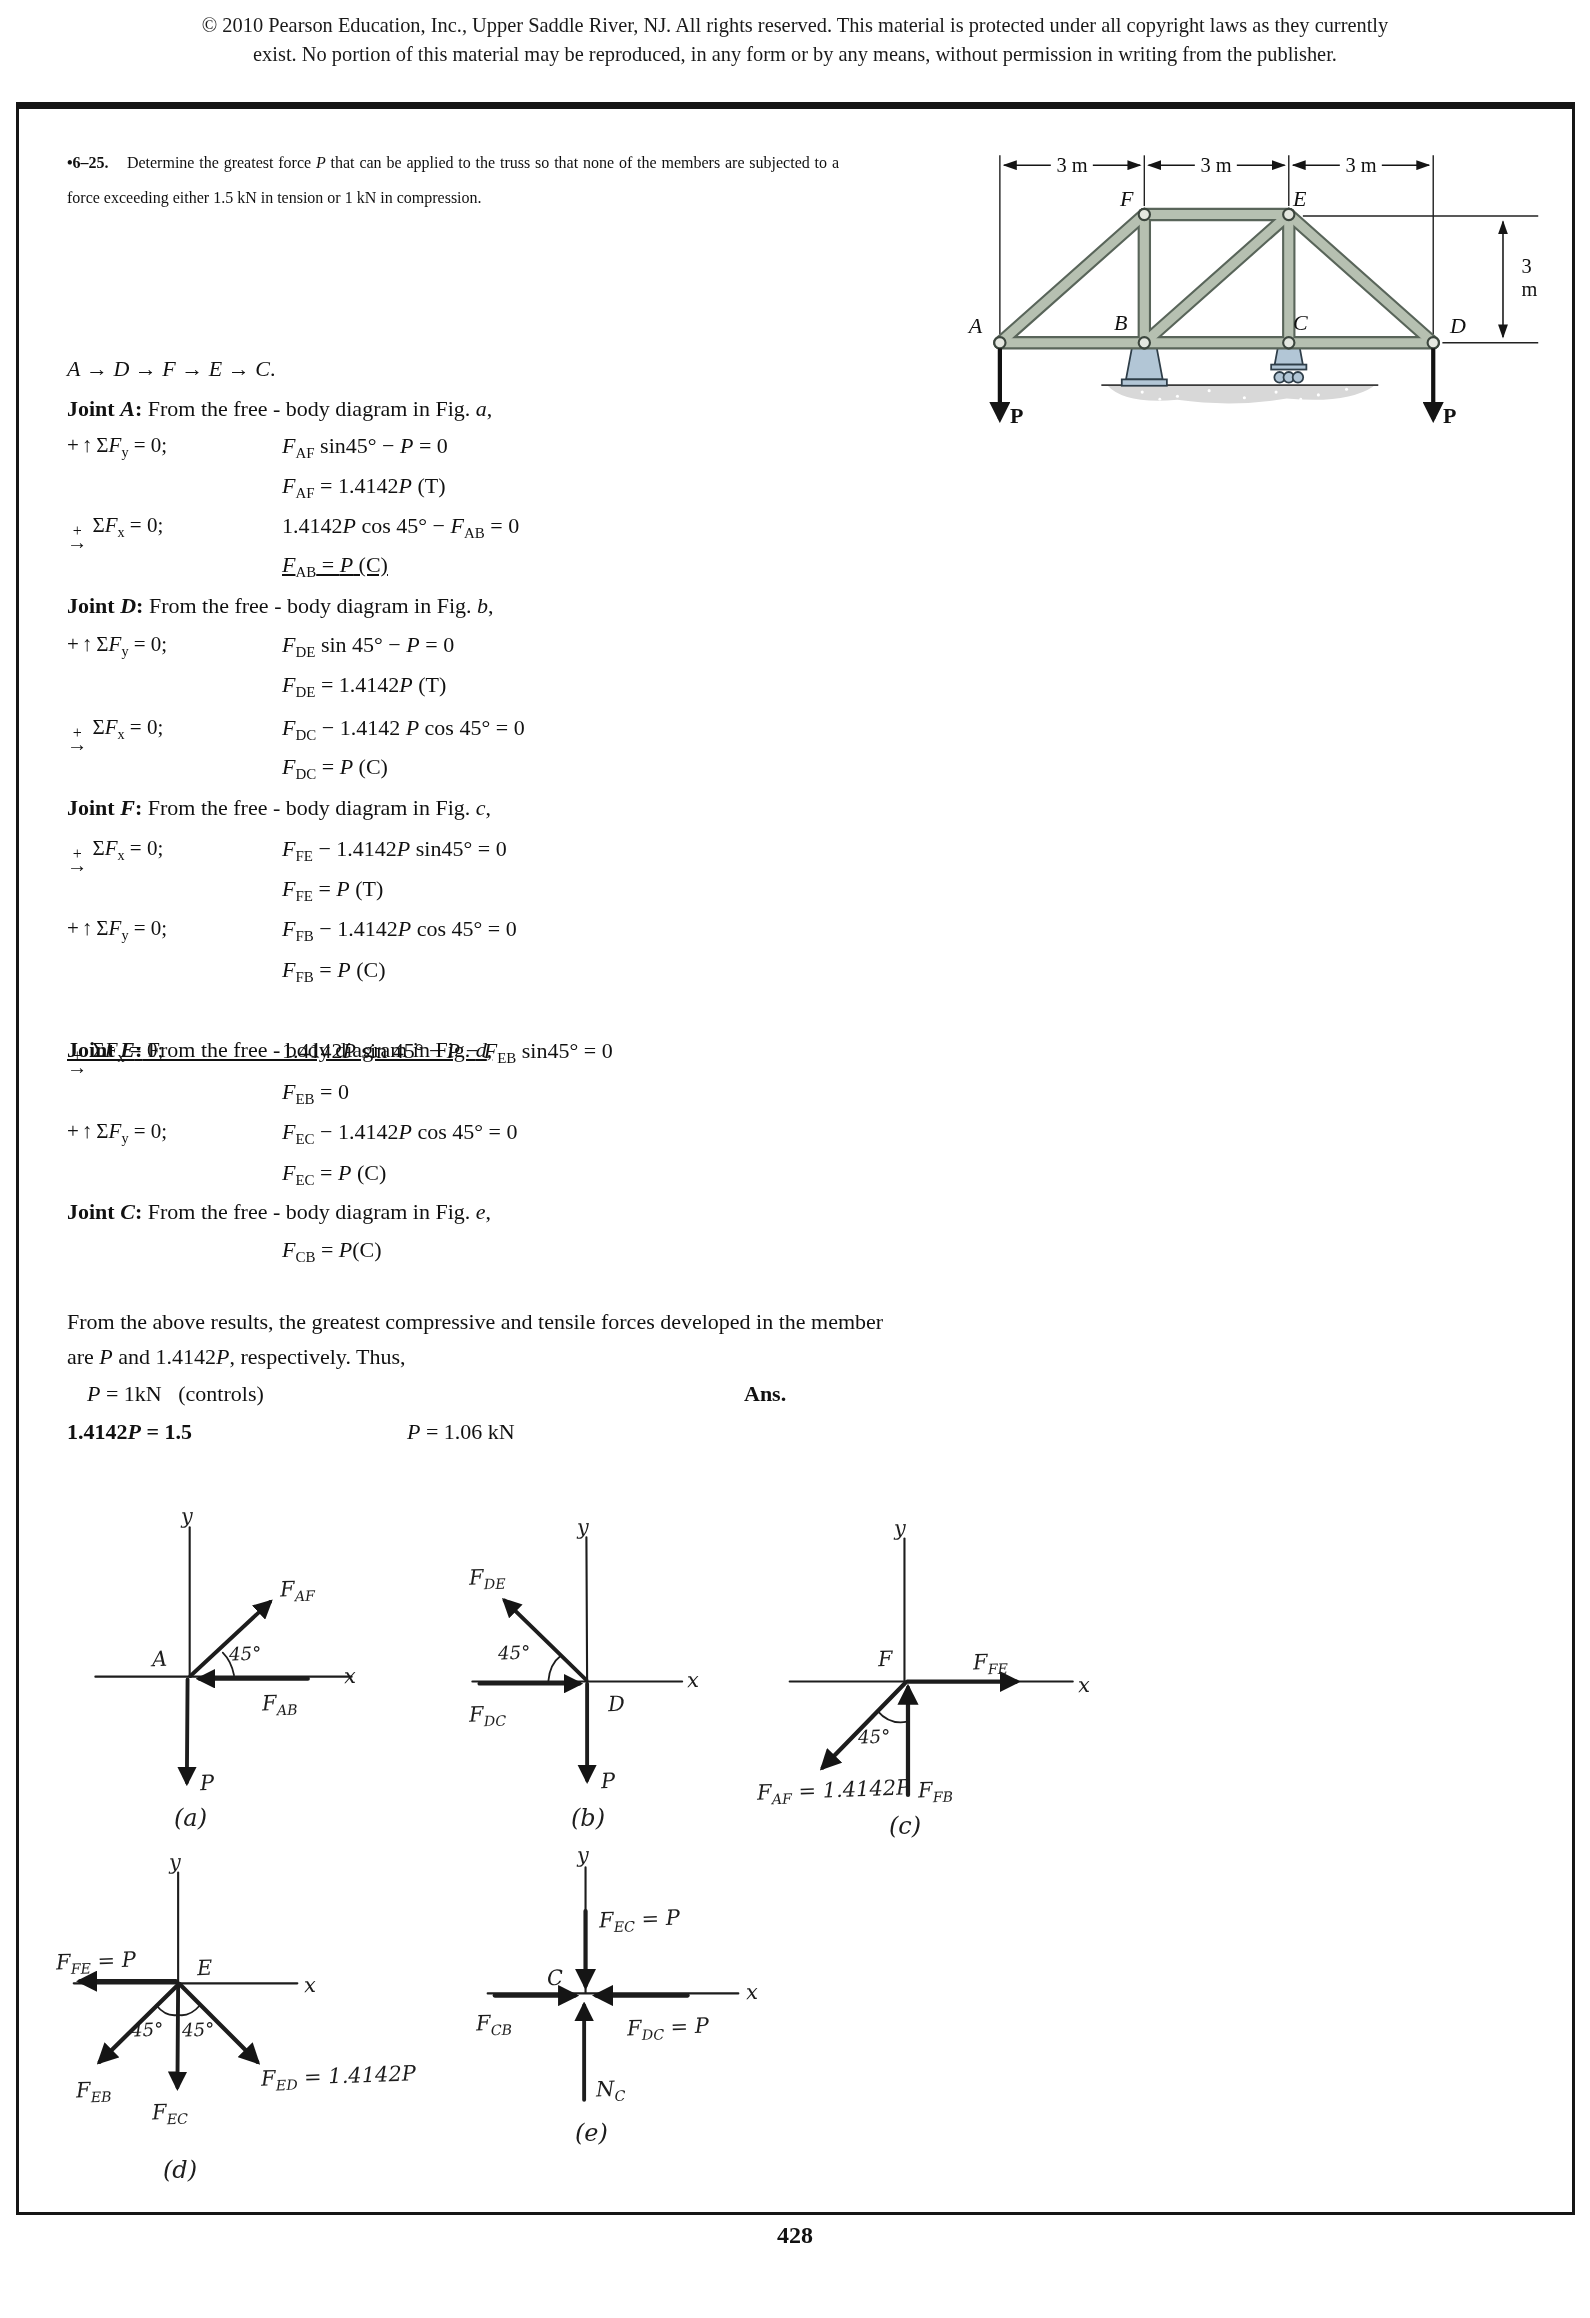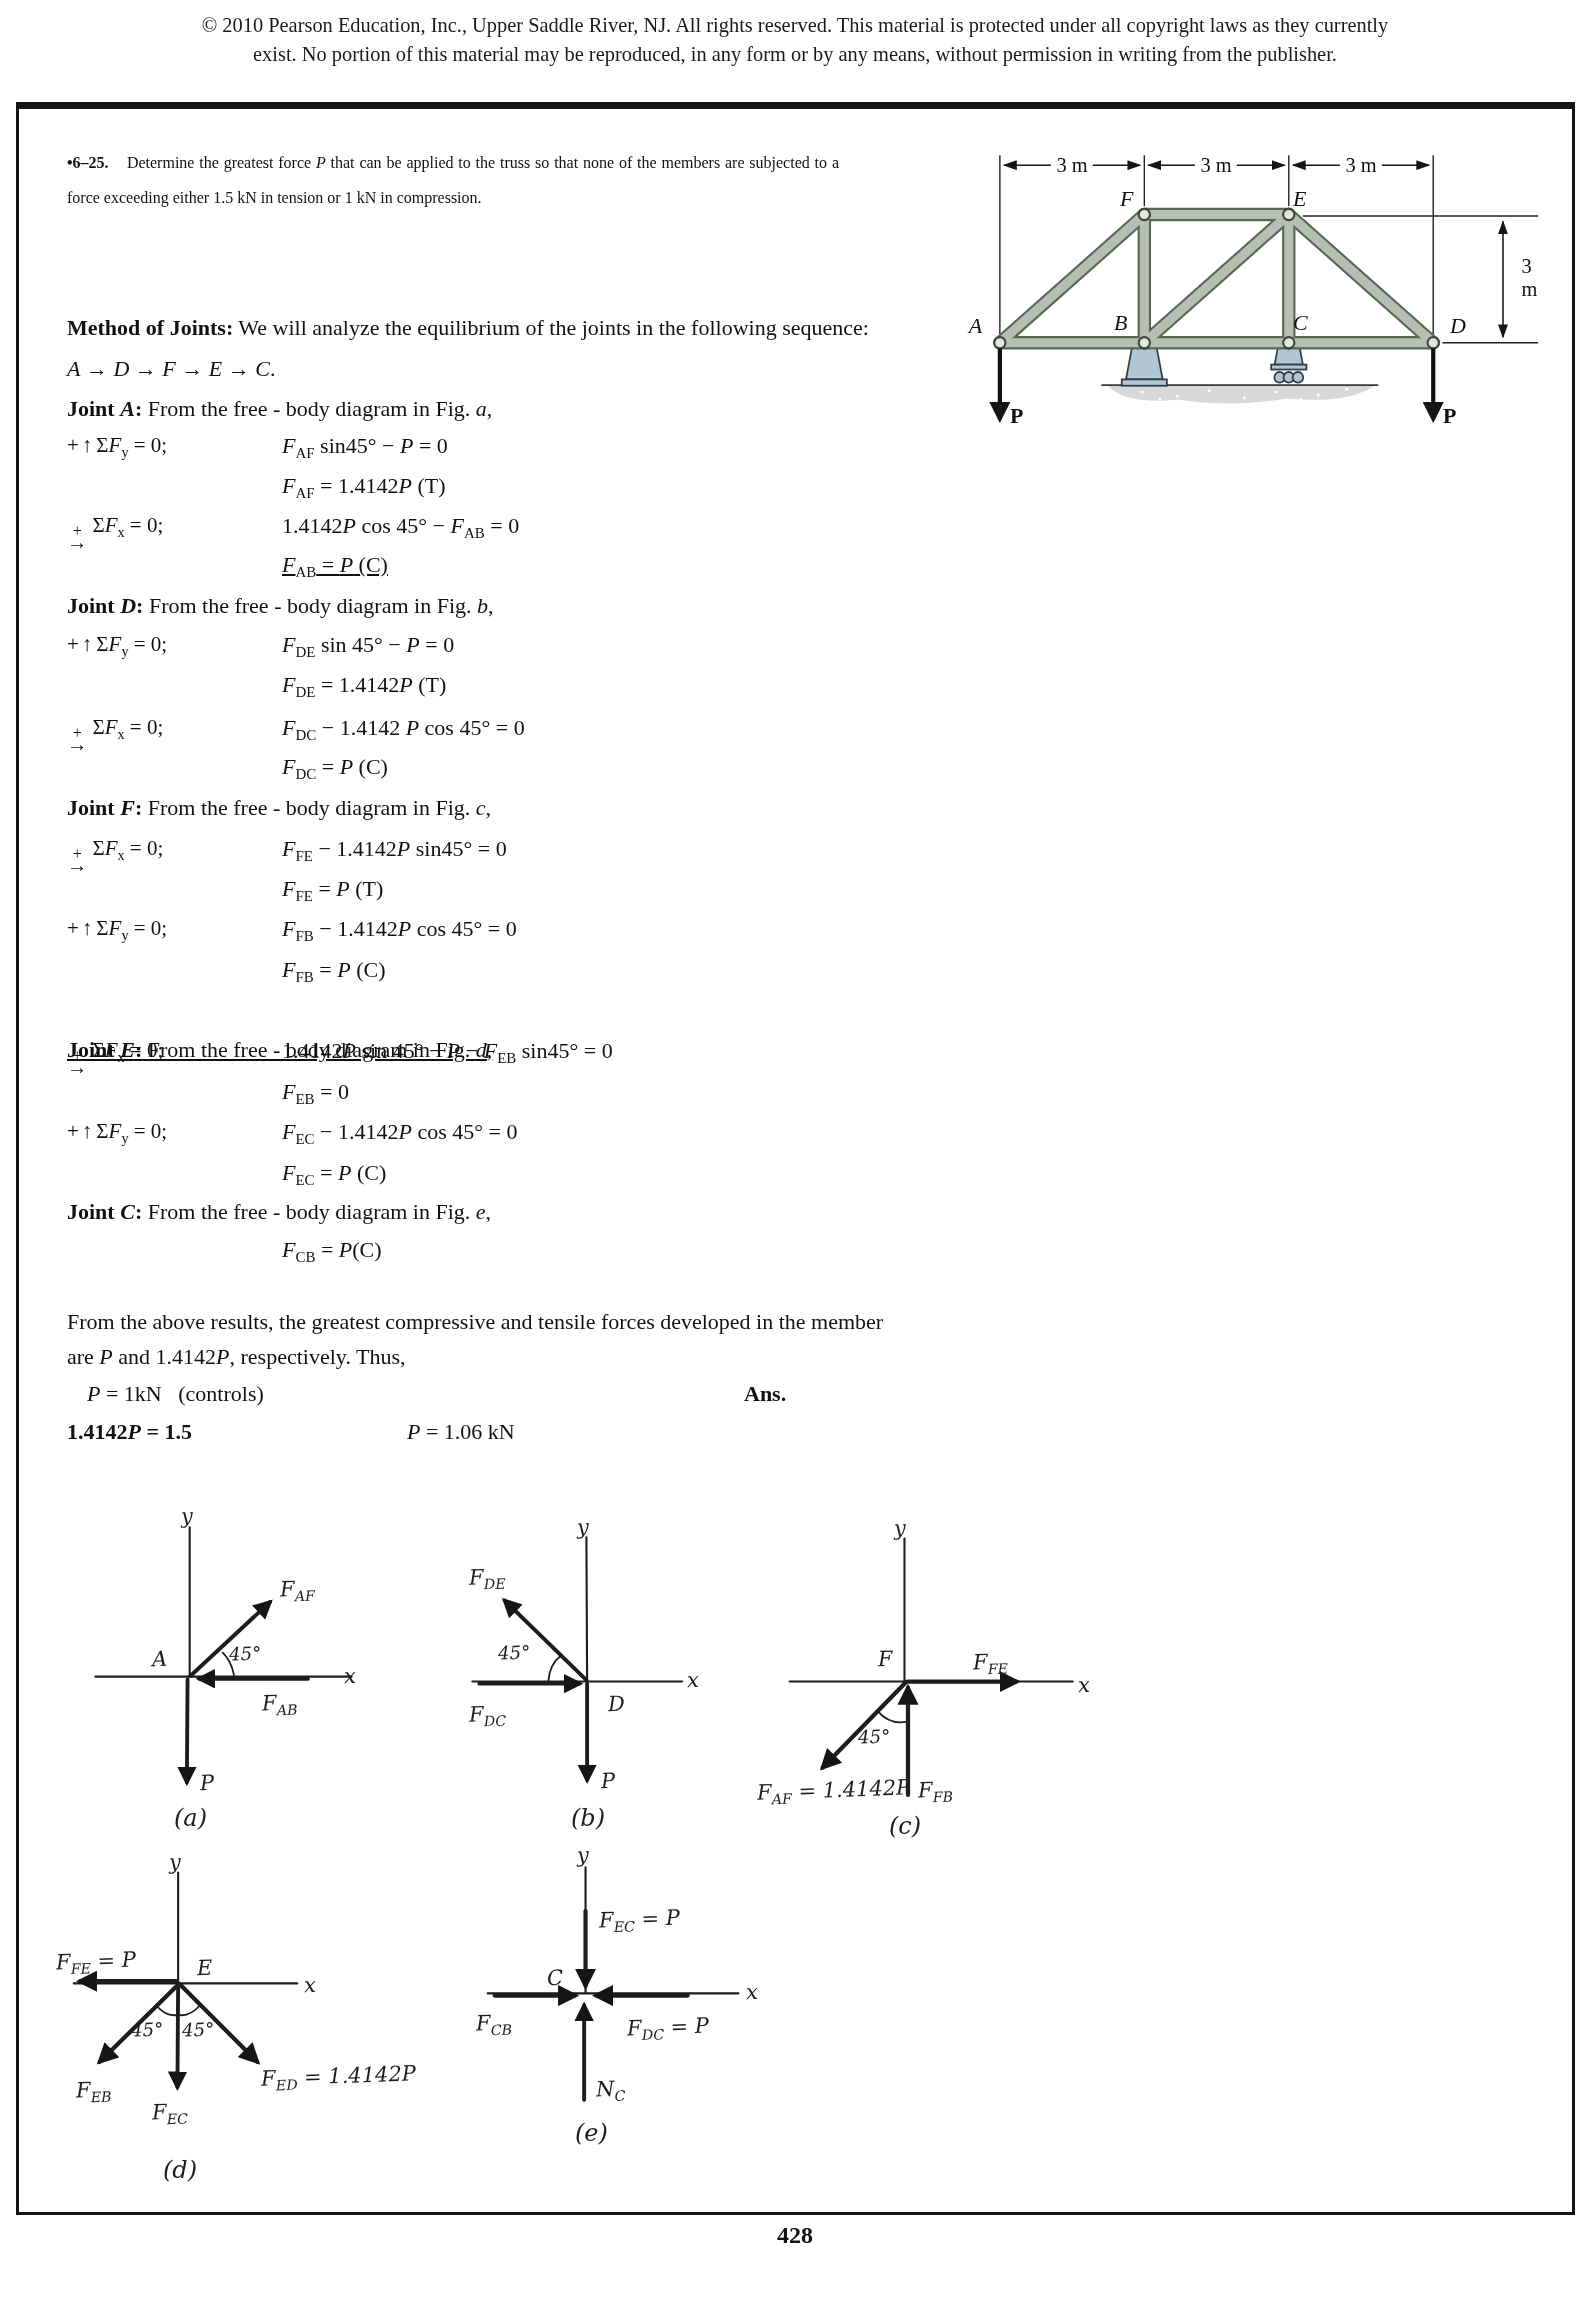--- a/index.html
+++ b/index.html
@@ -143,23 +143,20 @@
     <span class="abs tlab" style="left:2.8px;top:176px;">A</span>
     <span class="abs tlab" style="left:148px;top:173px;">B</span>
     <span class="abs tlab" style="left:327px;top:173px;">C</span>
     <span class="abs tlab" style="left:484px;top:176px;">D</span>
     <span class="abs tlab" style="left:154px;top:49px;">F</span>
     <span class="abs tlab" style="left:327px;top:49px;">E</span>
     <span class="abs plab" style="left:44px;top:266px;">P</span>
     <span class="abs plab" style="left:477px;top:266px;">P</span>
   </div>
 
-  <div class="abs soltext jh" style="left:67px;top:314px;">
-    <b>Method of Joints:</b><span> We will analyze the equilibrium of the joints in the following sequence:</span>
-  </div>
   <div class="abs soltext" style="left:67px;top:355px;"><i>A</i> → <i>D</i> → <i>F</i> → <i>E</i> → <i>C</i>.</div>
 
   <div class="abs soltext jh" style="left:67px;top:395px;">
     <b>Joint <i>A</i>:</b><span> From the free - body diagram in Fig. <i>a</i>,</span>
   </div>
   <div class="abs sumcol" style="top:433px;"><span>+</span><span class="uar">↑</span><span>Σ<i>F</i><sub>y</sub> = 0;</span></div>
   <div class="abs eqcol" style="top:433px;"><i>F</i><sub>AF</sub> sin45° − <i>P</i> = 0</div>
   <div class="abs eqcol" style="top:473px;"><i>F</i><sub>AF</sub> = 1.4142<i>P</i> (T)</div>
   <div class="abs sumcol" style="top:513px;"><span class="stk">
         <span class="stkp">+</span>

